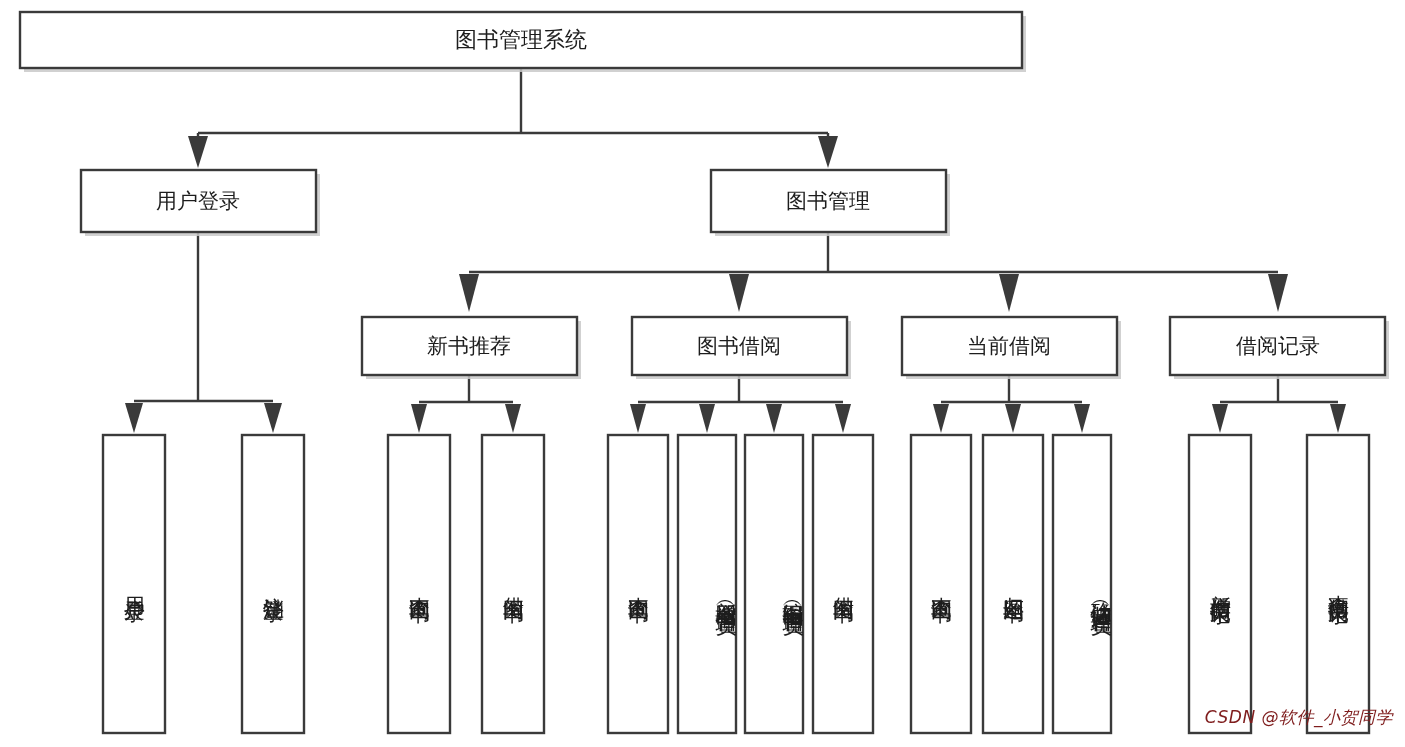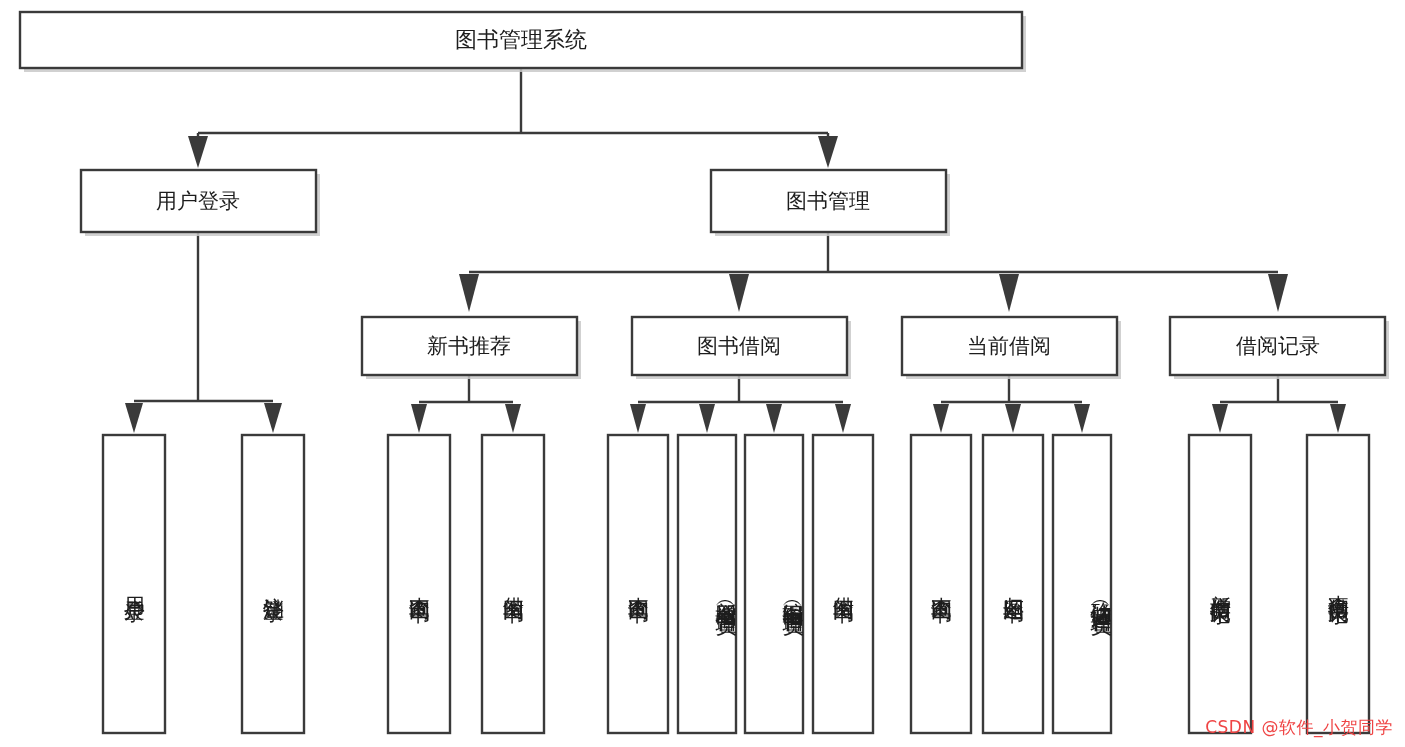--- a/index.html
+++ b/index.html
@@ -69,26 +69,27 @@
     text-align: center;
     white-space: nowrap;
     pointer-events: none;
     display: flex;
     align-items: center;
     justify-content: center;
   }
   .watermark {
     position: absolute;
     right: 12px;
-    bottom: 8px;
+    bottom: 18px;
     font-family: "DejaVu Sans", "Liberation Sans", sans-serif;
     font-size: 17px;
-    color: #ef4444;
+    color: #7f1d1d;
     white-space: nowrap;
     letter-spacing: 0.5px;
+    font-style: italic;
   }
 </style>
 </head>
 <body>
 
 <div id="diagram-root">
 
   <svg id="flow" viewBox="0 0 1405 747">
 
     <g>

